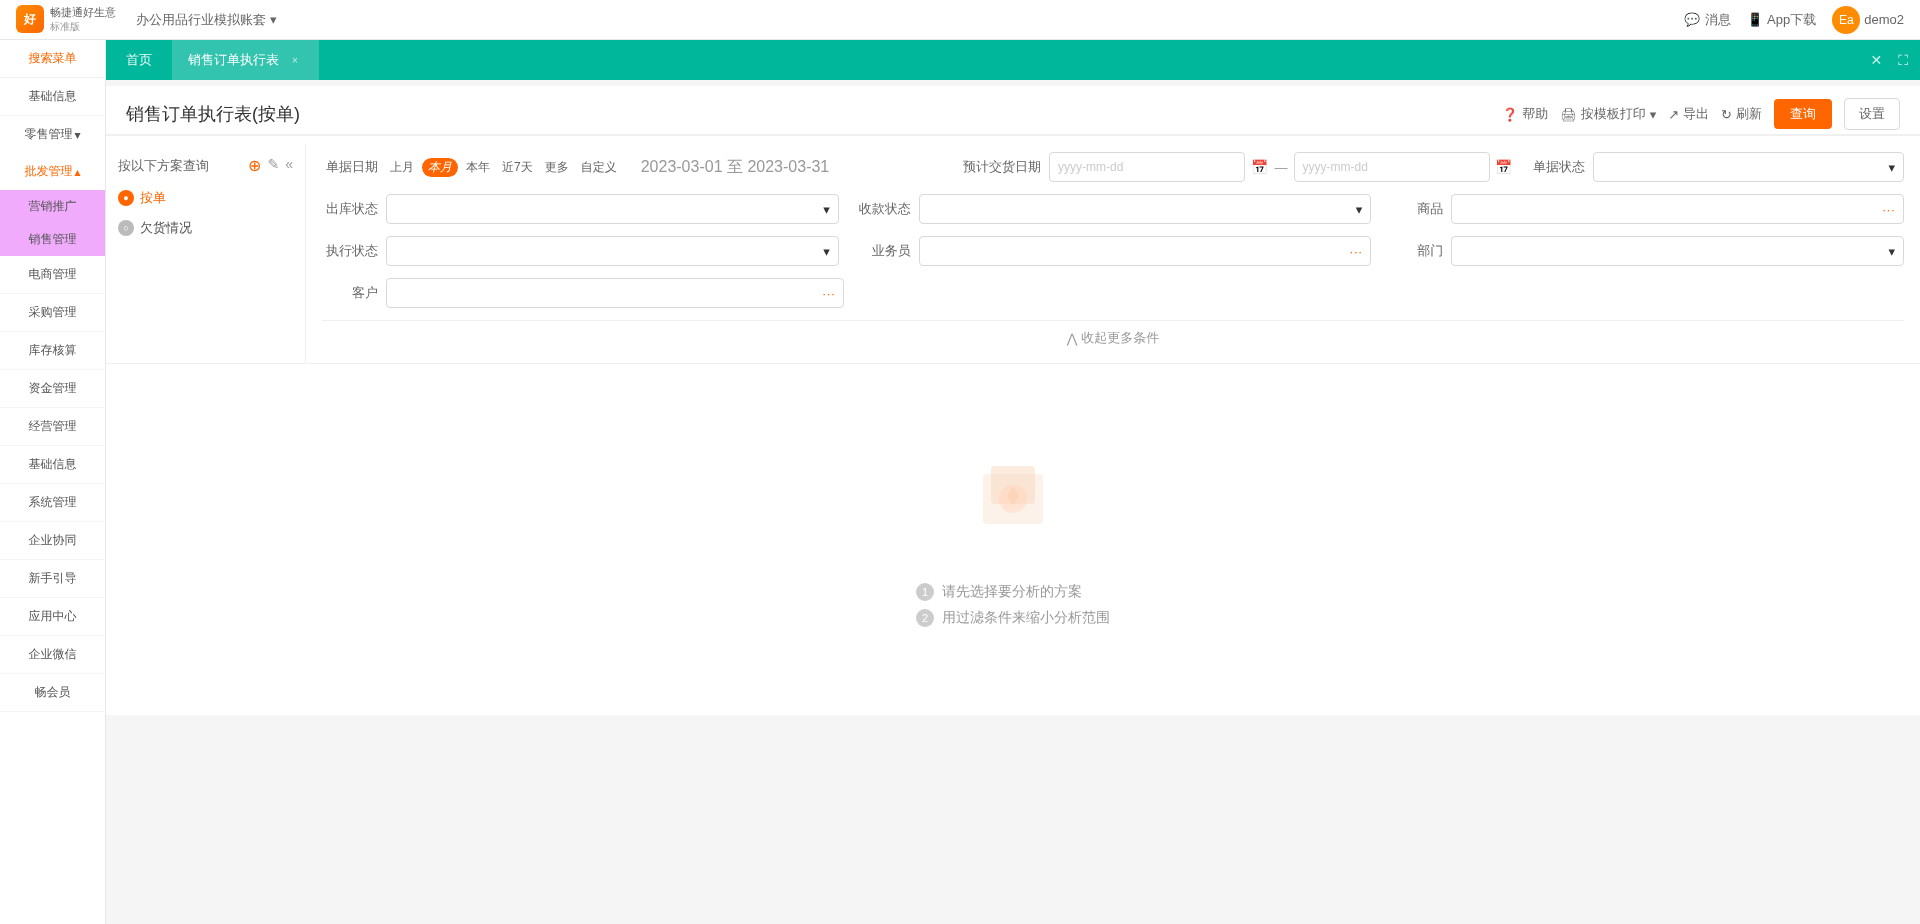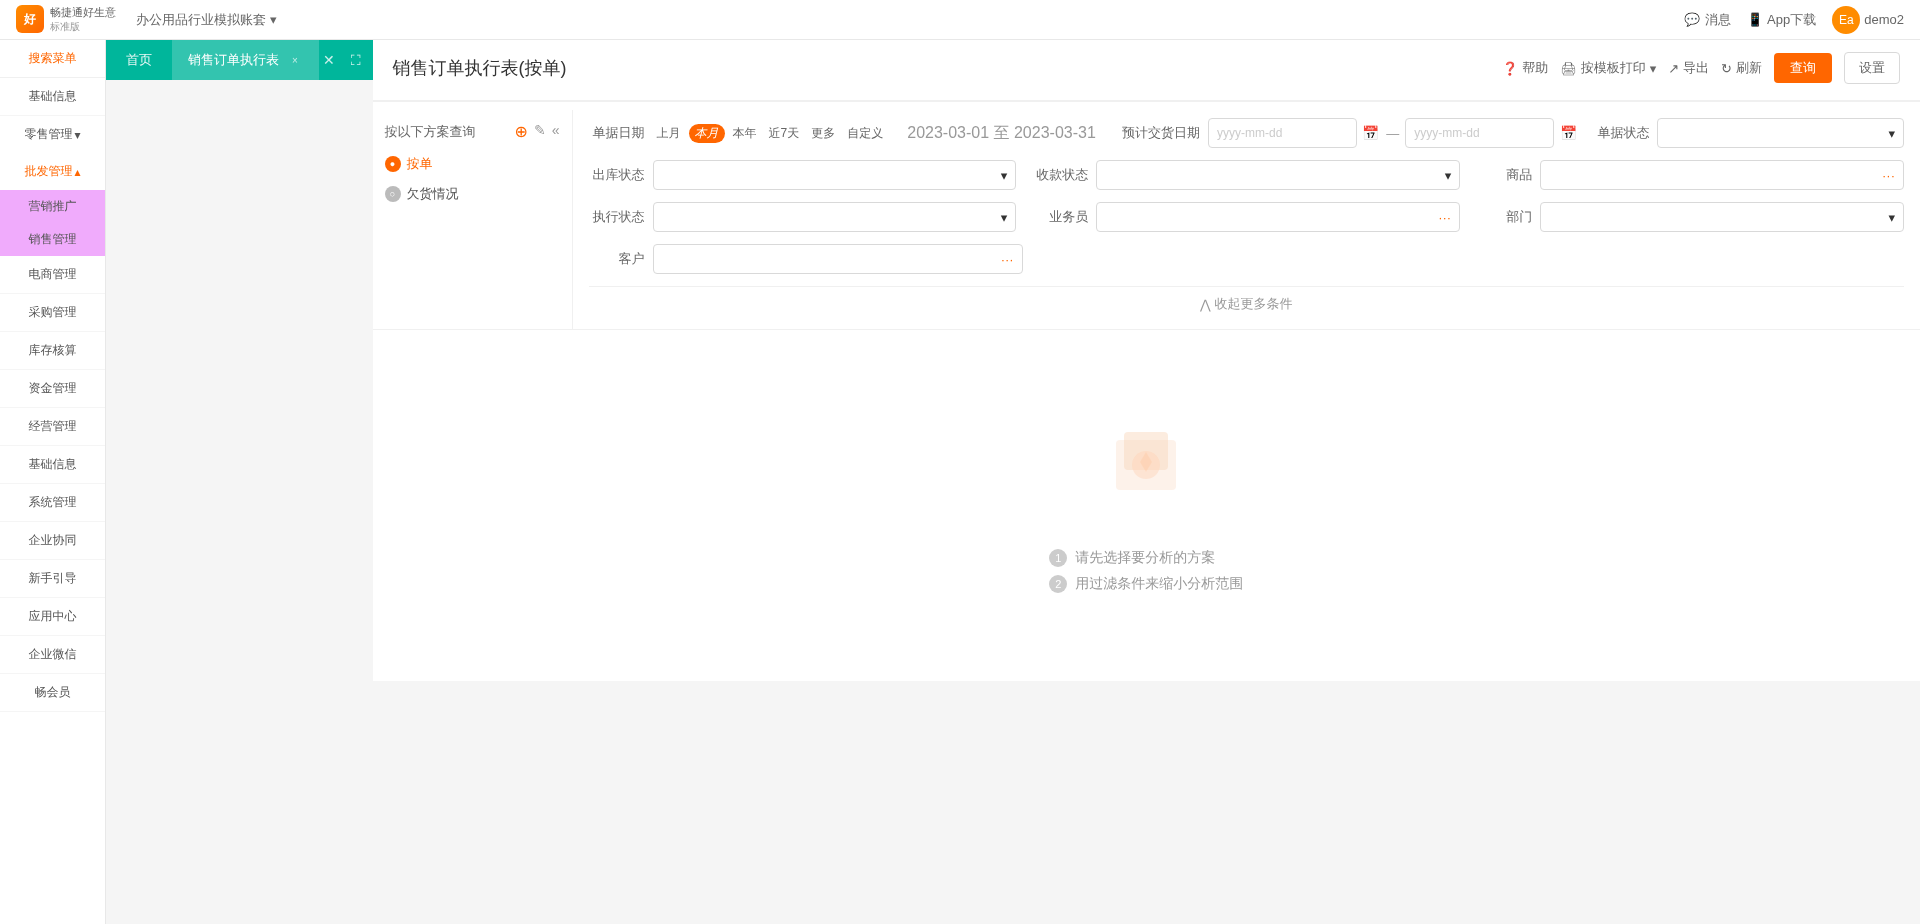--- a/index.html
+++ b/index.html
@@ -32,37 +32,37 @@
 
     
     .sidebar { width: 106px; background: #fff; border-right: 1px solid #e8e8e8; display: flex; flex-direction: column; overflow-y: auto; flex-shrink: 0; }
     .sidebar-search { padding: 10px 4px; text-align: center; cursor: pointer; font-size: 12px; color: #ff6600; border-bottom: 1px solid #f0f0f0; }
     .sidebar-nav-item { padding: 10px 4px; text-align: center; cursor: pointer; font-size: 12px; color: #555; border-bottom: 1px solid #f5f5f5; }
     .sidebar-section-header { padding: 10px 4px; text-align: center; cursor: pointer; font-size: 12px; color: #555; display: flex; align-items: center; justify-content: center; gap: 2px; }
     .sidebar-section-header.expanded { color: #ff6600; }
     .sidebar-sub-item { padding: 8px 4px; text-align: center; cursor: pointer; font-size: 12px; color: #555; background: #f0abfc; }
 
     
-    .content-area { flex: 1; display: flex; overflow: hidden; }
+    .content-area { flex: 1; display: flex; flex-direction: column; overflow: hidden; }
 
     
     .tab-bar { background: #00b69b; height: 40px; display: flex; align-items: center; padding: 0 0; flex-shrink: 0; }
     .tab-item { padding: 0 16px; height: 40px; display: flex; align-items: center; cursor: pointer; font-size: 13px; color: rgba(255,255,255,0.8); position: relative; }
     .tab-item.active { background: rgba(255,255,255,0.2); color: #fff; }
     .tab-home { padding: 0 20px; height: 40px; display: flex; align-items: center; cursor: pointer; font-size: 13px; color: rgba(255,255,255,0.9); }
     .tab-close { margin-left: 8px; width: 16px; height: 16px; border-radius: 50%; display: flex; align-items: center; justify-content: center; font-size: 10px; color: rgba(255,255,255,0.7); cursor: pointer; }
     .tab-bar-right { margin-left: auto; display: flex; align-items: center; gap: 8px; padding-right: 8px; }
     .tab-bar-btn { color: rgba(255,255,255,0.8); cursor: pointer; padding: 4px; font-size: 14px; }
 
     
     .page-content { flex: 1; overflow-y: auto; background: #f5f5f5; padding: 0; }
     .page-inner { background: #fff; margin: 0; }
 
     
-    .page-header { padding: 12px 20px 16px; display: flex; align-items: center; justify-content: space-between; background: #fff; }
+    .page-header { padding: 12px 20px 4px; display: flex; align-items: center; justify-content: space-between; background: #fff; margin-top: 6px; }
     .page-title { font-size: 18px; font-weight: 500; color: #333; }
     .page-actions { display: flex; align-items: center; gap: 12px; }
     .page-action-btn { display: flex; align-items: center; gap: 4px; font-size: 13px; color: #666; cursor: pointer; }
     .page-action-btn.primary { background: #ff6600; color: white; padding: 6px 16px; border-radius: 4px; font-size: 13px; border: none; cursor: pointer; }
     .page-action-btn.secondary { background: #fff; color: #666; padding: 6px 14px; border-radius: 4px; font-size: 13px; border: 1px solid #d9d9d9; cursor: pointer; }
 
     
     .filter-section { display: flex; padding: 8px 0 0; border-top: 1px solid #f0f0f0; }
     .filter-sidebar { width: 200px; border-right: 1px solid #f0f0f0; padding: 8px 0; flex-shrink: 0; }
     .filter-sidebar-header { display: flex; align-items: center; justify-content: space-between; padding: 4px 12px 8px; }

